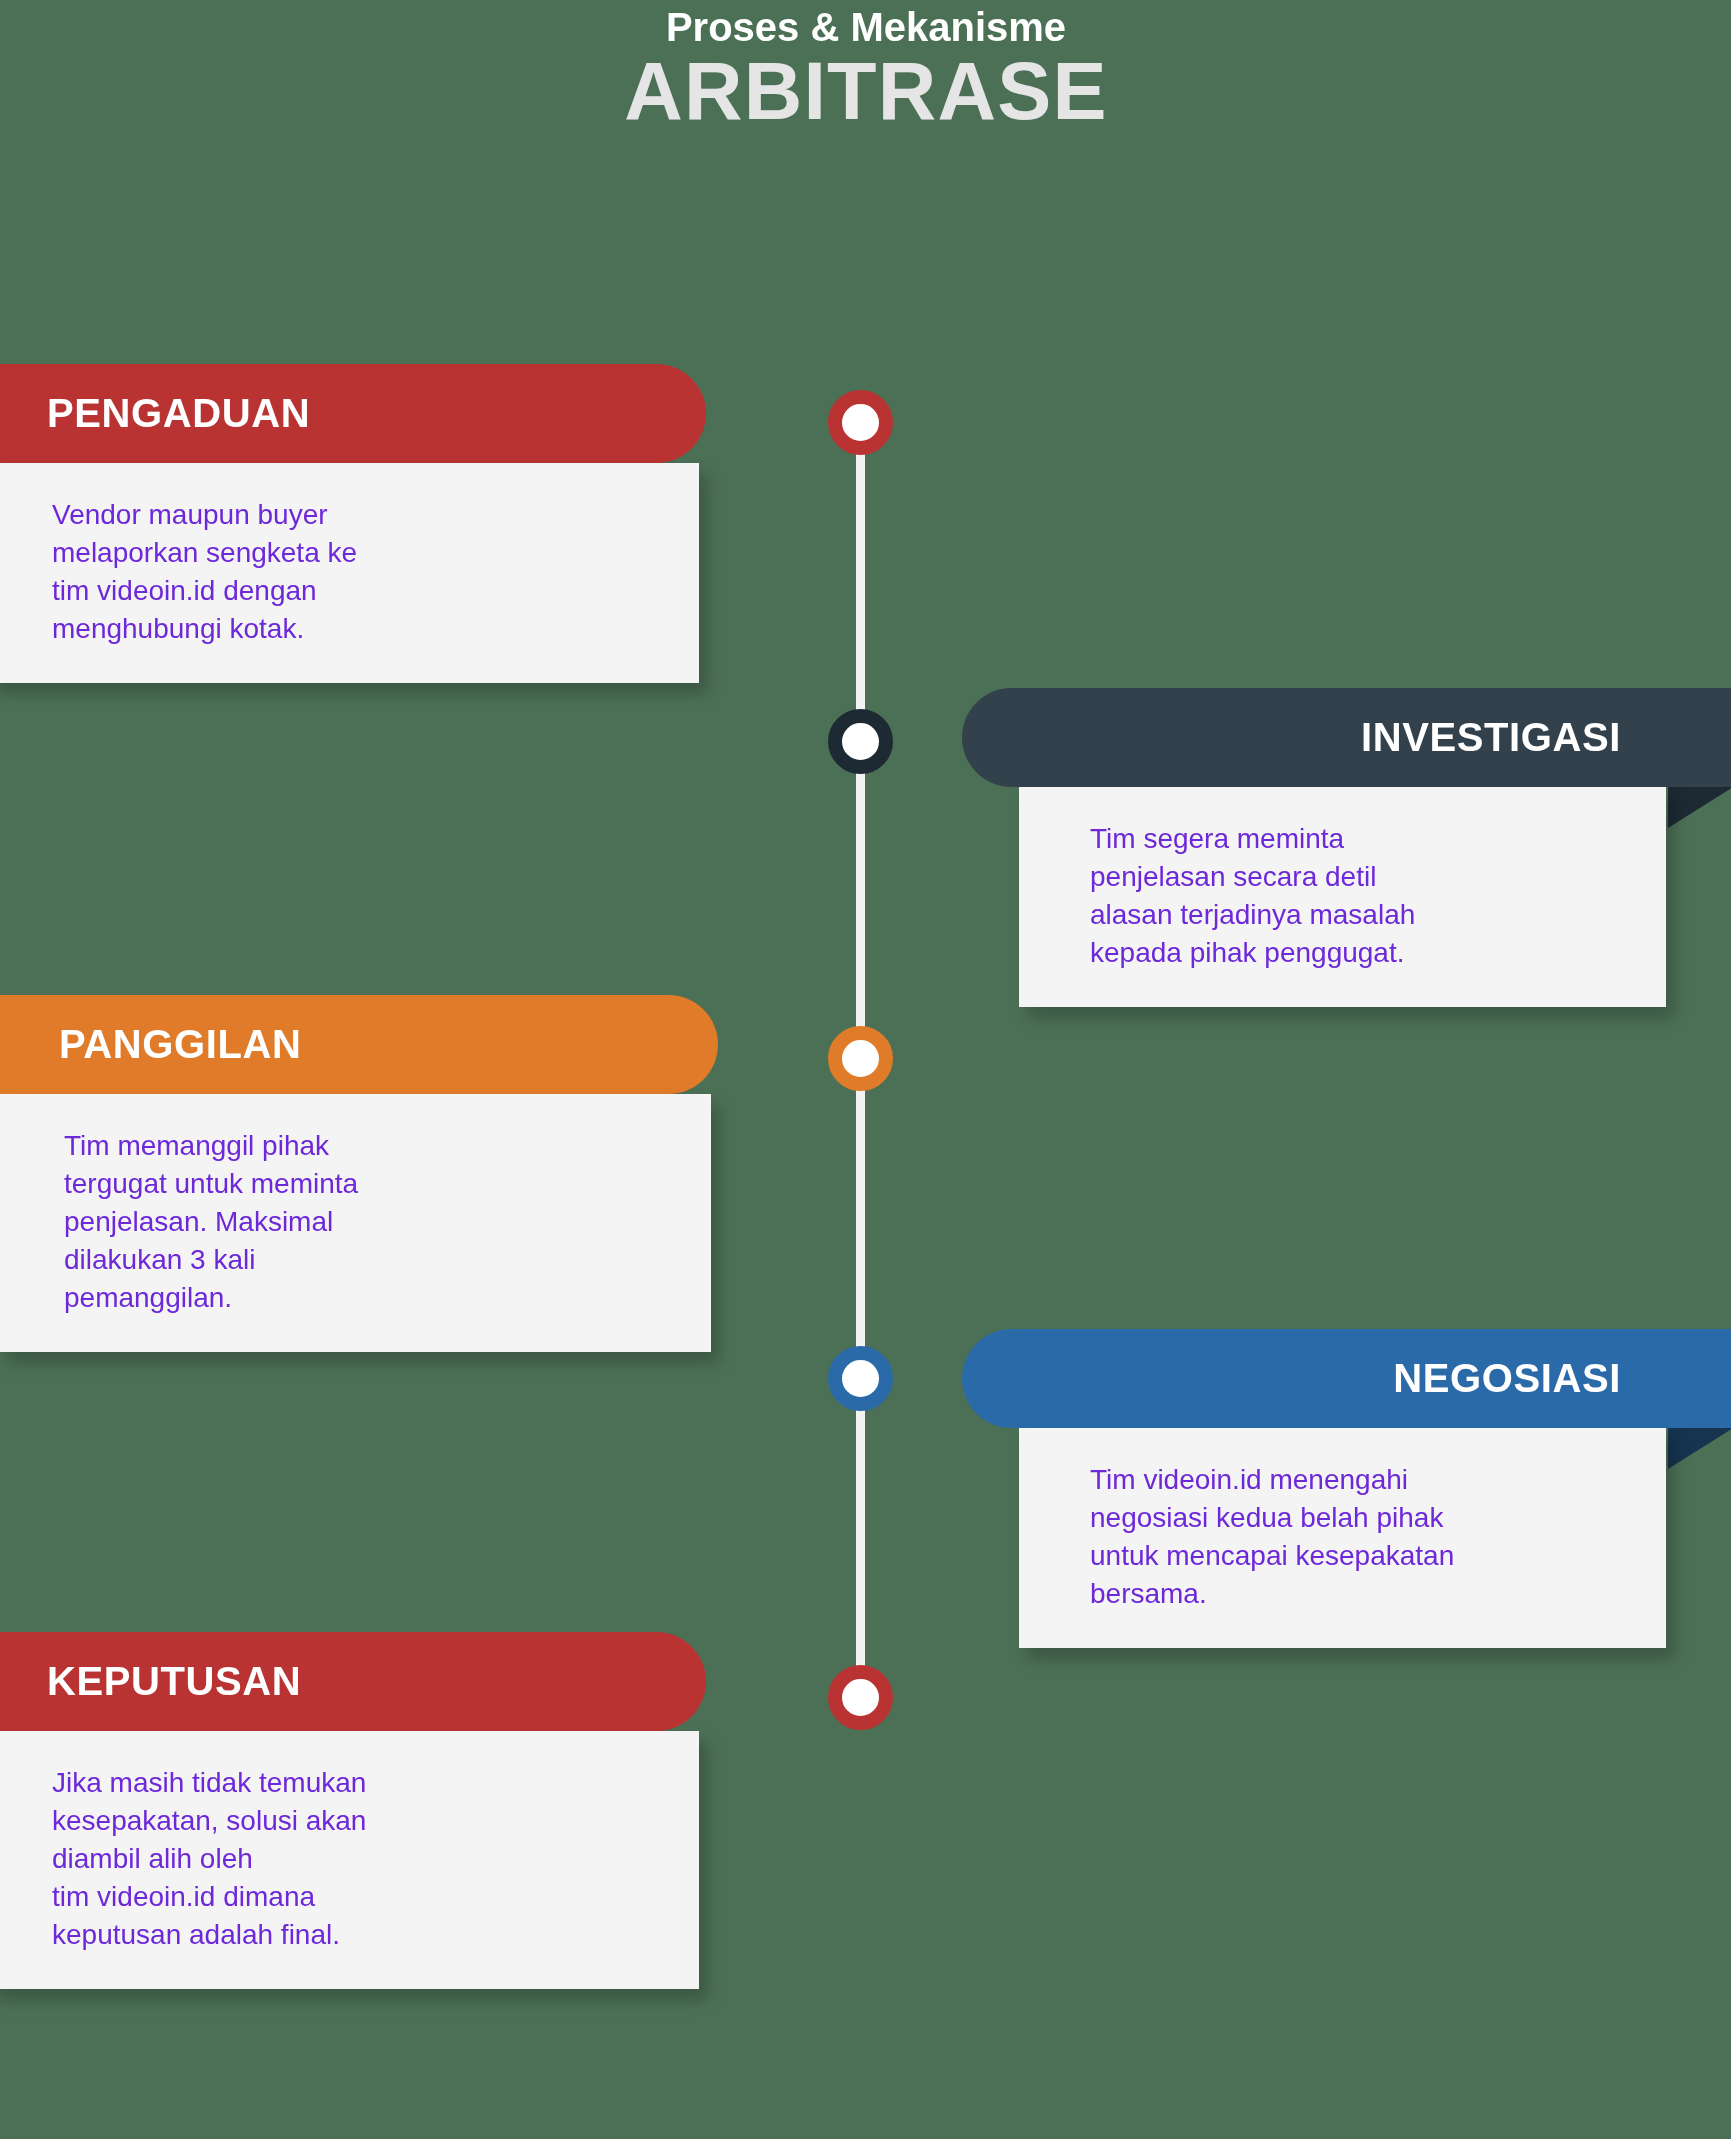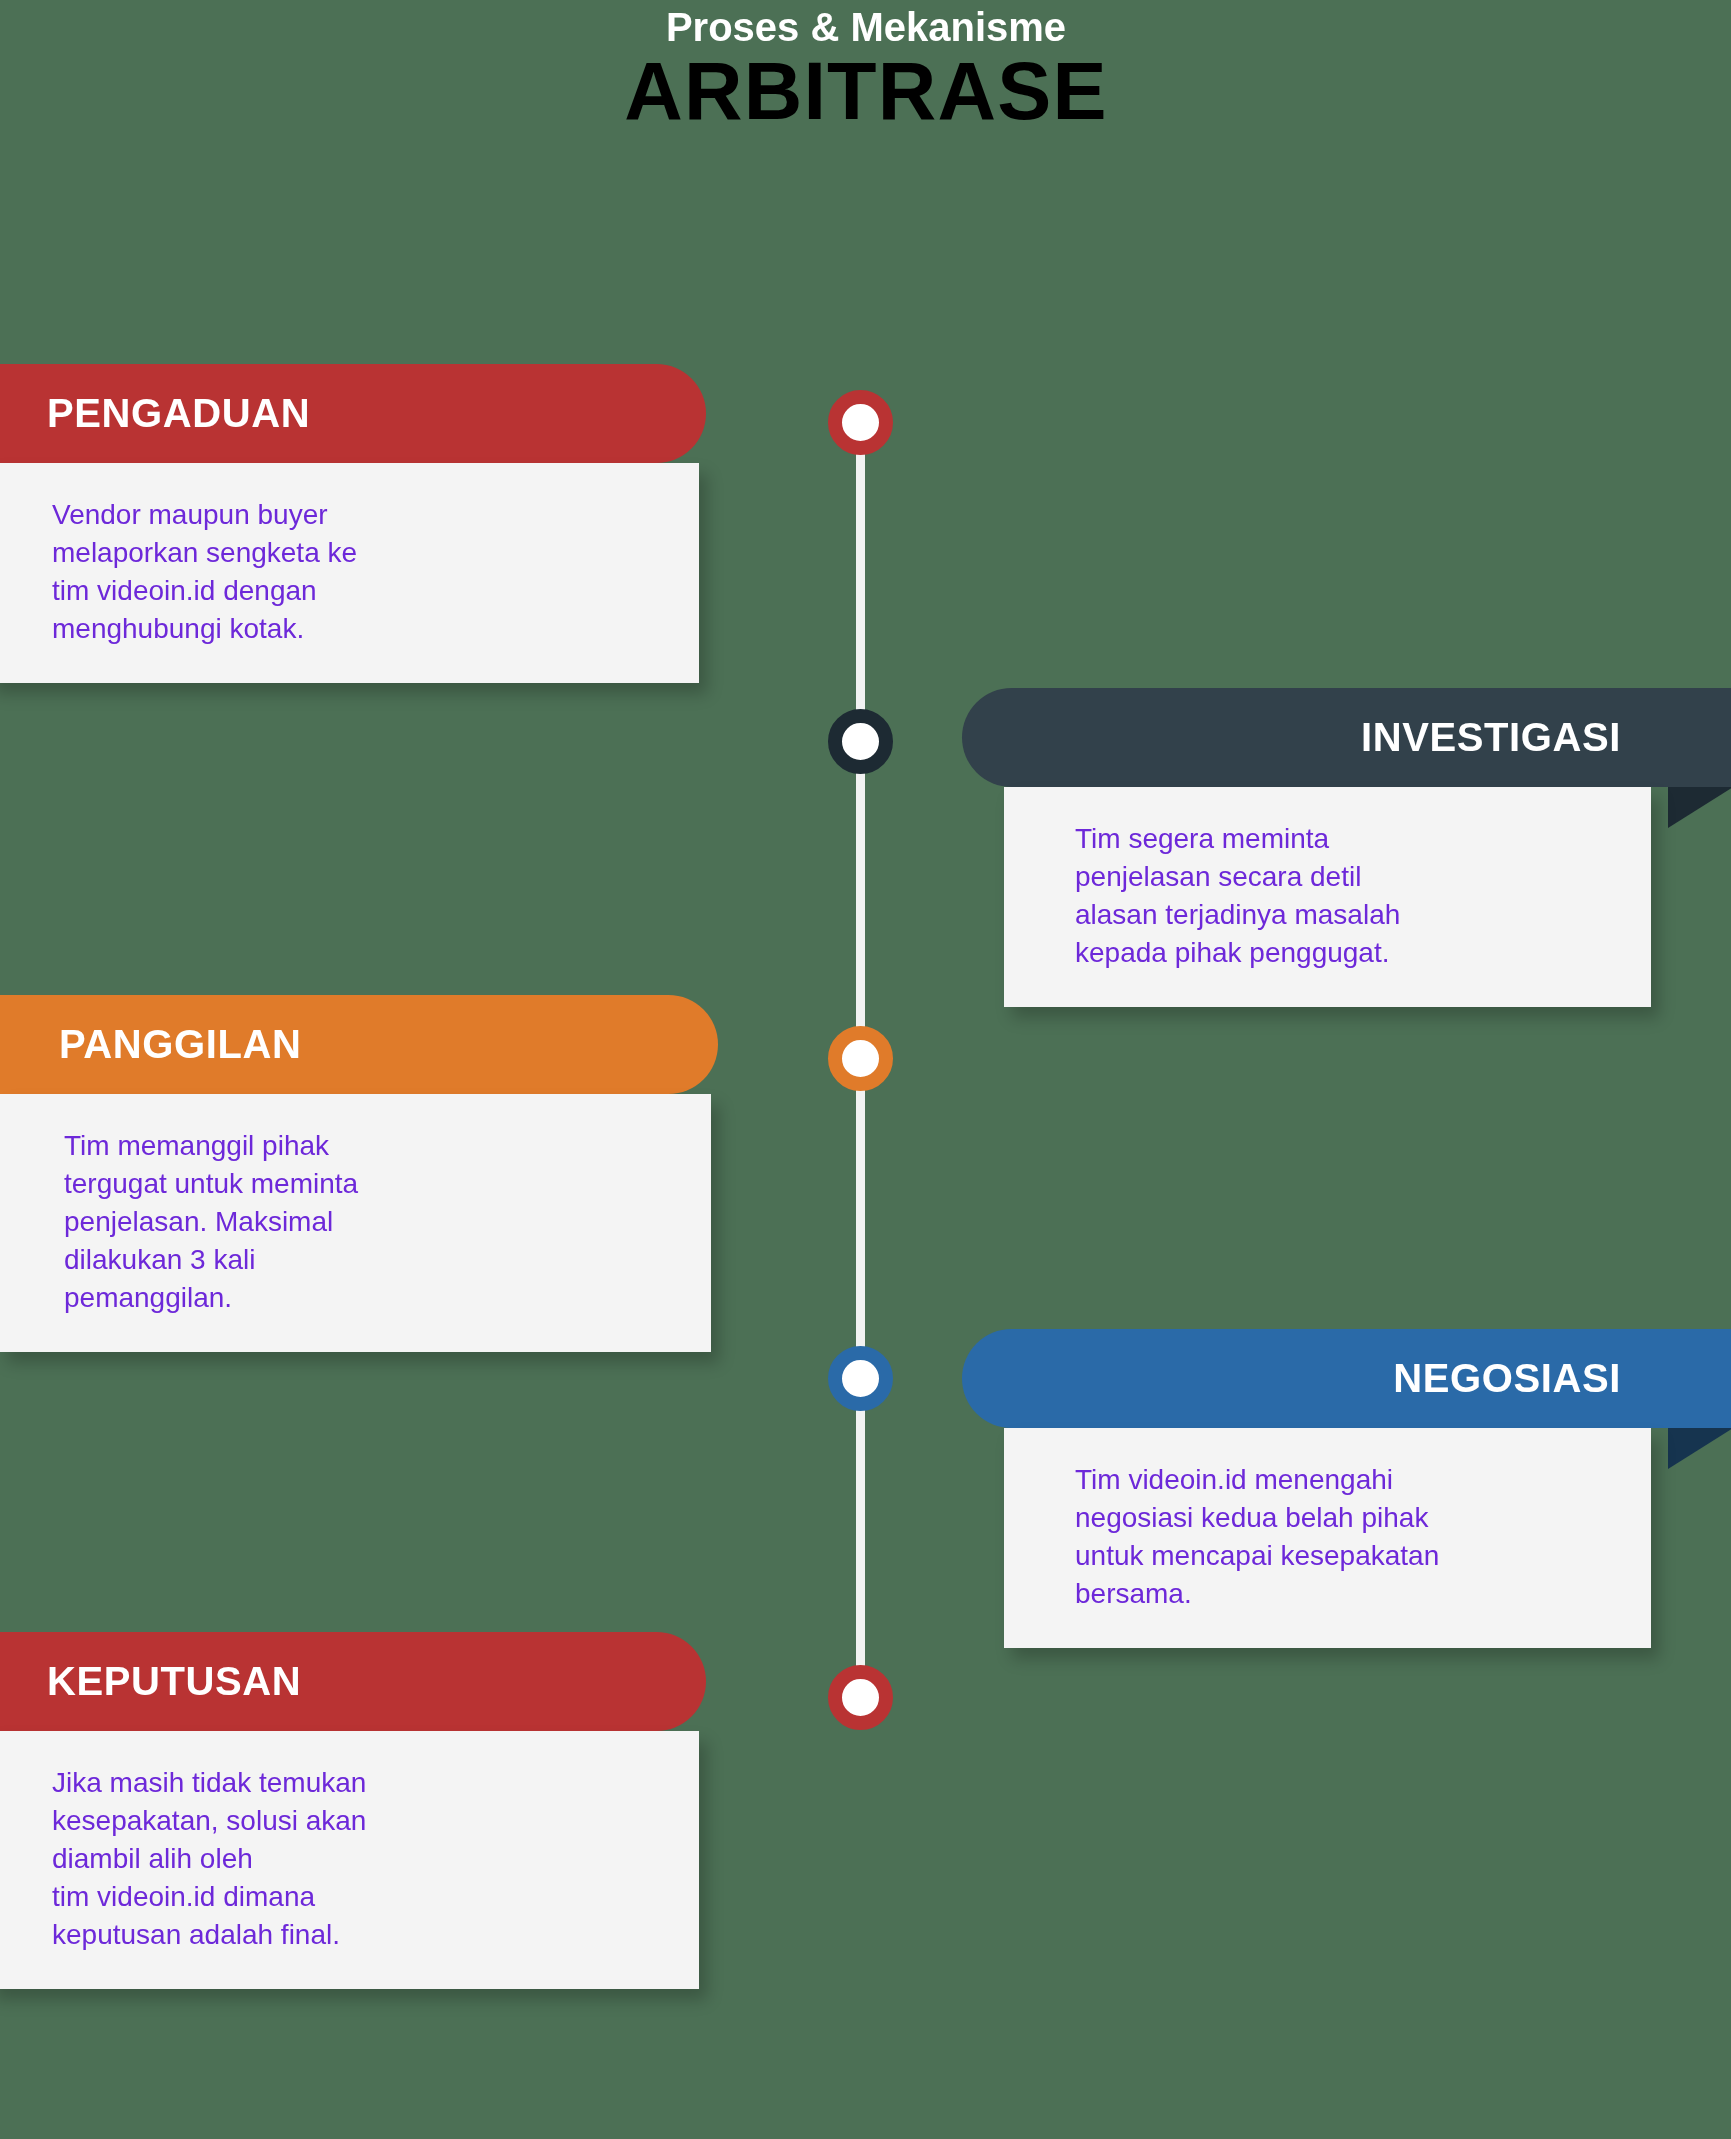--- a/index.html
+++ b/index.html
@@ -23,21 +23,21 @@
   #subtitle {
     font-size: 40px;
     font-weight: bold;
     color: #ffffff;
     letter-spacing: 0px;
     line-height: 1.05;
   }
   #title {
     font-size: 81px;
     font-weight: bold;
-    color: #000000;
+    color: #e5e5e5;
     letter-spacing: 1.2px;
     line-height: 1.0;
     margin-top: 3.5px;
   }
 
   
   #spine {
     position: absolute;
     left: 856px;
     top: 435px;
@@ -109,21 +109,21 @@
   .right .banner {
     border-radius: 53px 0 0 53px;
     padding-right: 112px;
     width: 771px;
     justify-content: flex-end;
   }
   .right .body {
     width: 647px;
     padding: 33px 65px 35px 71px;
     text-align: left;
-    margin-left: 42px;
+    margin-left: 57px;
   }
   .right .fold {
     position: absolute;
     right: 0px;
     top: 99px;
     width: 0;
     height: 0;
     border-right: 65px solid transparent;
     border-top: 41px solid #1d2a33;
   }

